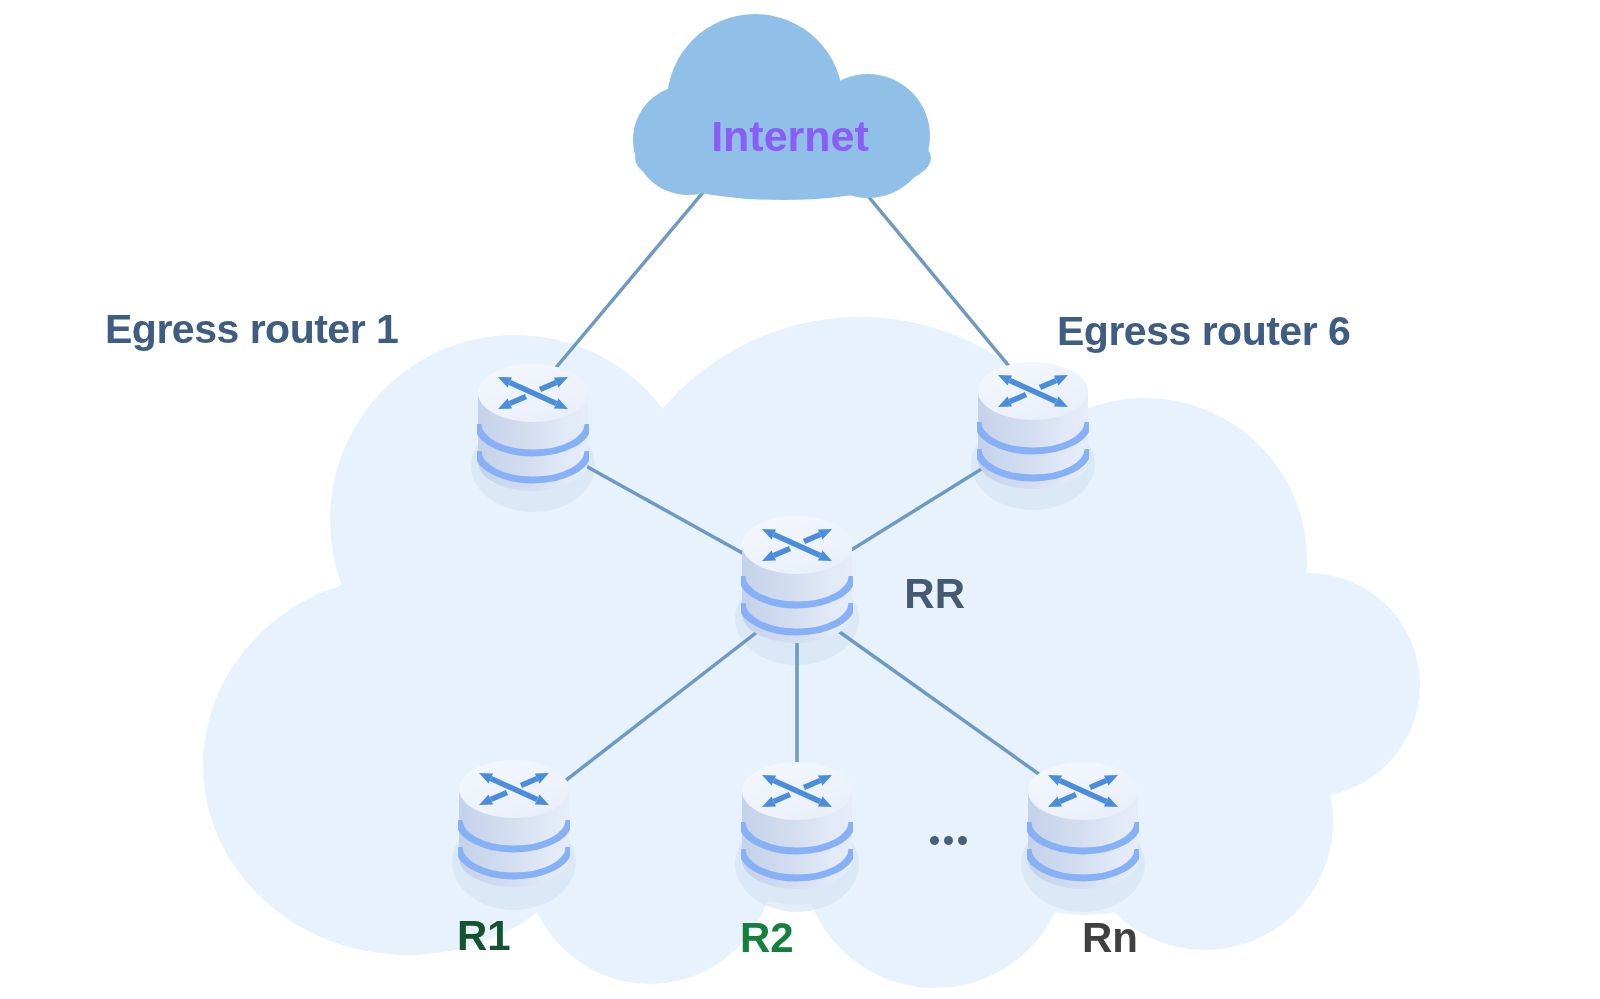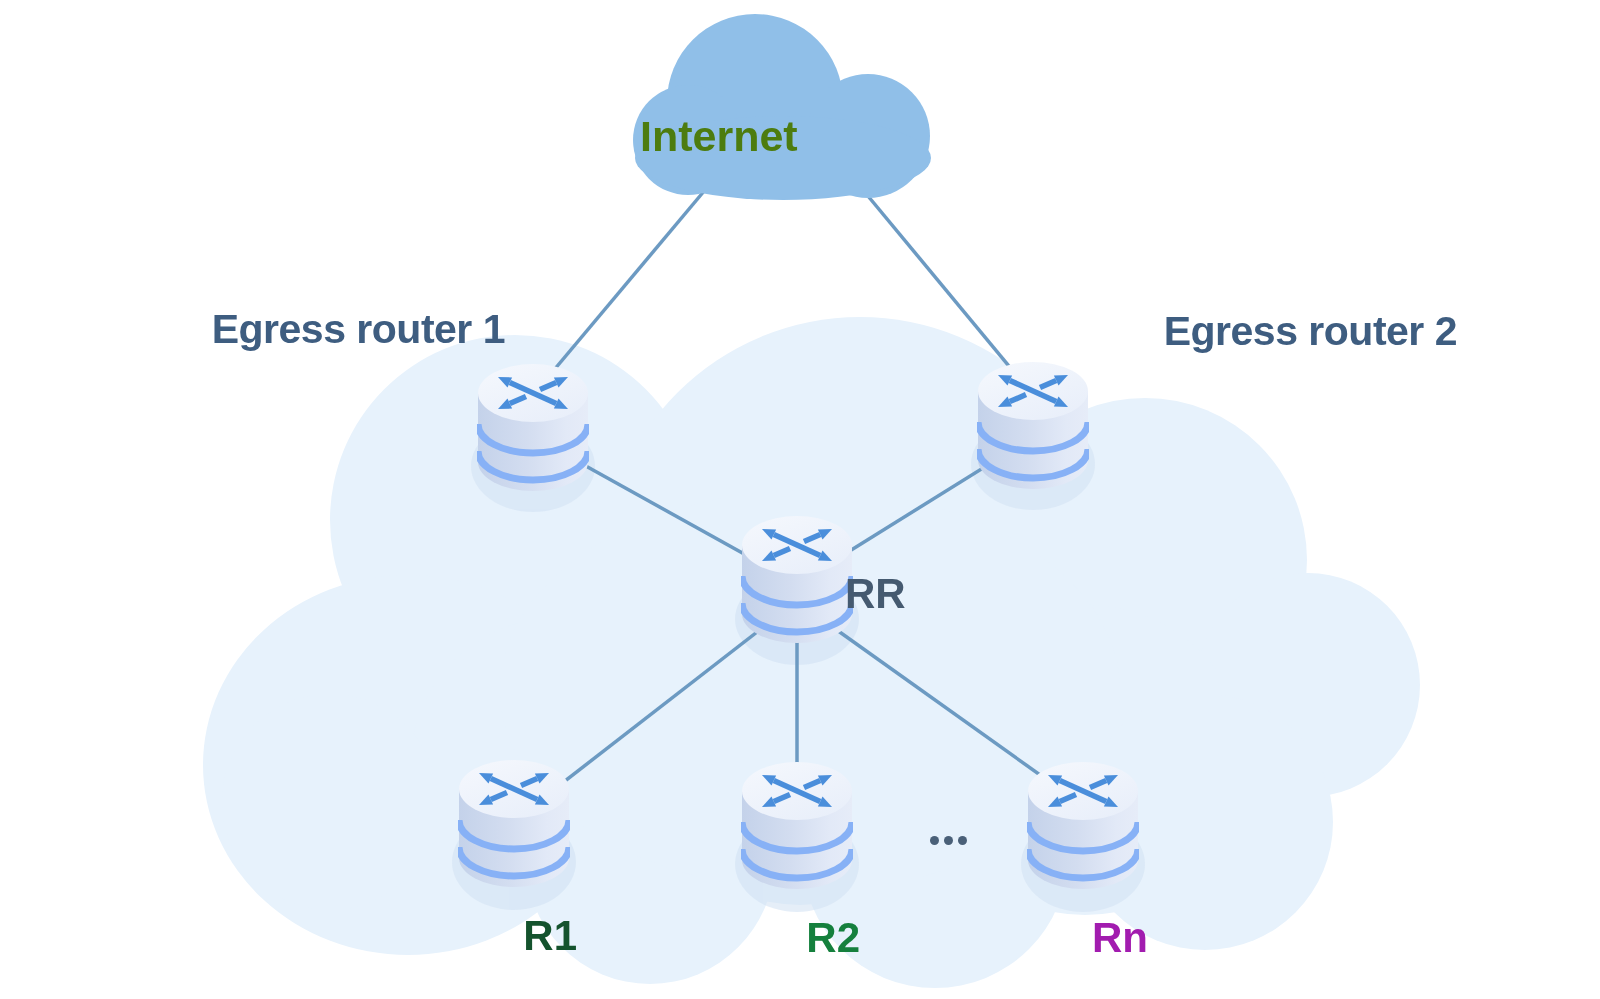--- a/index.html
+++ b/index.html
@@ -5,27 +5,27 @@
   html,body{margin:0;padding:0;background:#ffffff;}
   .stage{
     position:relative;width:1600px;height:999px;overflow:hidden;background:#ffffff;
     font-family:"Liberation Sans","DejaVu Sans",sans-serif;
   }
   .stage svg{display:block;}
   .layer{position:absolute;left:0;top:0;}
   .node{position:absolute;width:112px;height:130px;}
   .lbl{
     position:absolute;color:#41597b;font-weight:bold;white-space:nowrap;
-    text-align:right;letter-spacing:-0.5px;
+    text-align:left;letter-spacing:-0.5px;
   }
   .lbl-egress{font-size:41px;width:400px;}
   .lbl-node{font-size:42px;width:120px;letter-spacing:0;}
   .lbl-internet{
-    position:absolute;left:640px;top:112px;width:300px;
-    color:#4d7c0f;font-size:43px;font-weight:bold;letter-spacing:0;
+    position:absolute;left:640px;top:112px;width:300px;text-align:center;
+    color:#8b5cf6;font-size:43px;font-weight:bold;letter-spacing:0;
   }
   .dots{
     position:absolute;left:918px;top:836px;width:60px;display:flex;gap:5px;
     justify-content:center;align-items:center;
   }
   .dots span{width:9px;height:9px;border-radius:50%;background:#4a6078;display:block;}
 </style>
 </head>
 <body>
 
@@ -131,25 +131,25 @@
         <use href="#cyl"></use>
       </svg>
   </div>
   <div class="node" style="left:1027px;top:760px">
     <svg width="112" height="130" viewBox="0 0 112 130">
         <use href="#cyl"></use>
       </svg>
   </div>
 
   <div class="lbl lbl-egress" style="left:105px;top:306px;color:#3e5d80">Egress router 1</div>
-  <div class="lbl lbl-egress" style="left:1057px;top:308px;color:#3e5d80">Egress router 2</div>
-  <div class="lbl lbl-node" style="left:845px;top:570px;text-align:left;color:#455a70">RR</div>
+  <div class="lbl lbl-egress" style="left:1057px;top:308px;color:#3e5d80">Egress router 6</div>
+  <div class="lbl lbl-node" style="left:845px;top:570px;text-align:right;color:#455a70">RR</div>
   <div class="lbl lbl-node" style="left:457px;top:912px;color:#14532d">R1</div>
   <div class="lbl lbl-node" style="left:740px;top:914px;color:#15803d">R2</div>
-  <div class="lbl lbl-node" style="left:1028px;top:914px;color:#a21caf">Rn</div>
+  <div class="lbl lbl-node" style="left:1082px;top:914px;color:#404040">Rn</div>
 
   <div class="dots">
     <span></span>
     <span></span>
     <span></span>
   </div>
 
 </div>
 
 </body></html>

